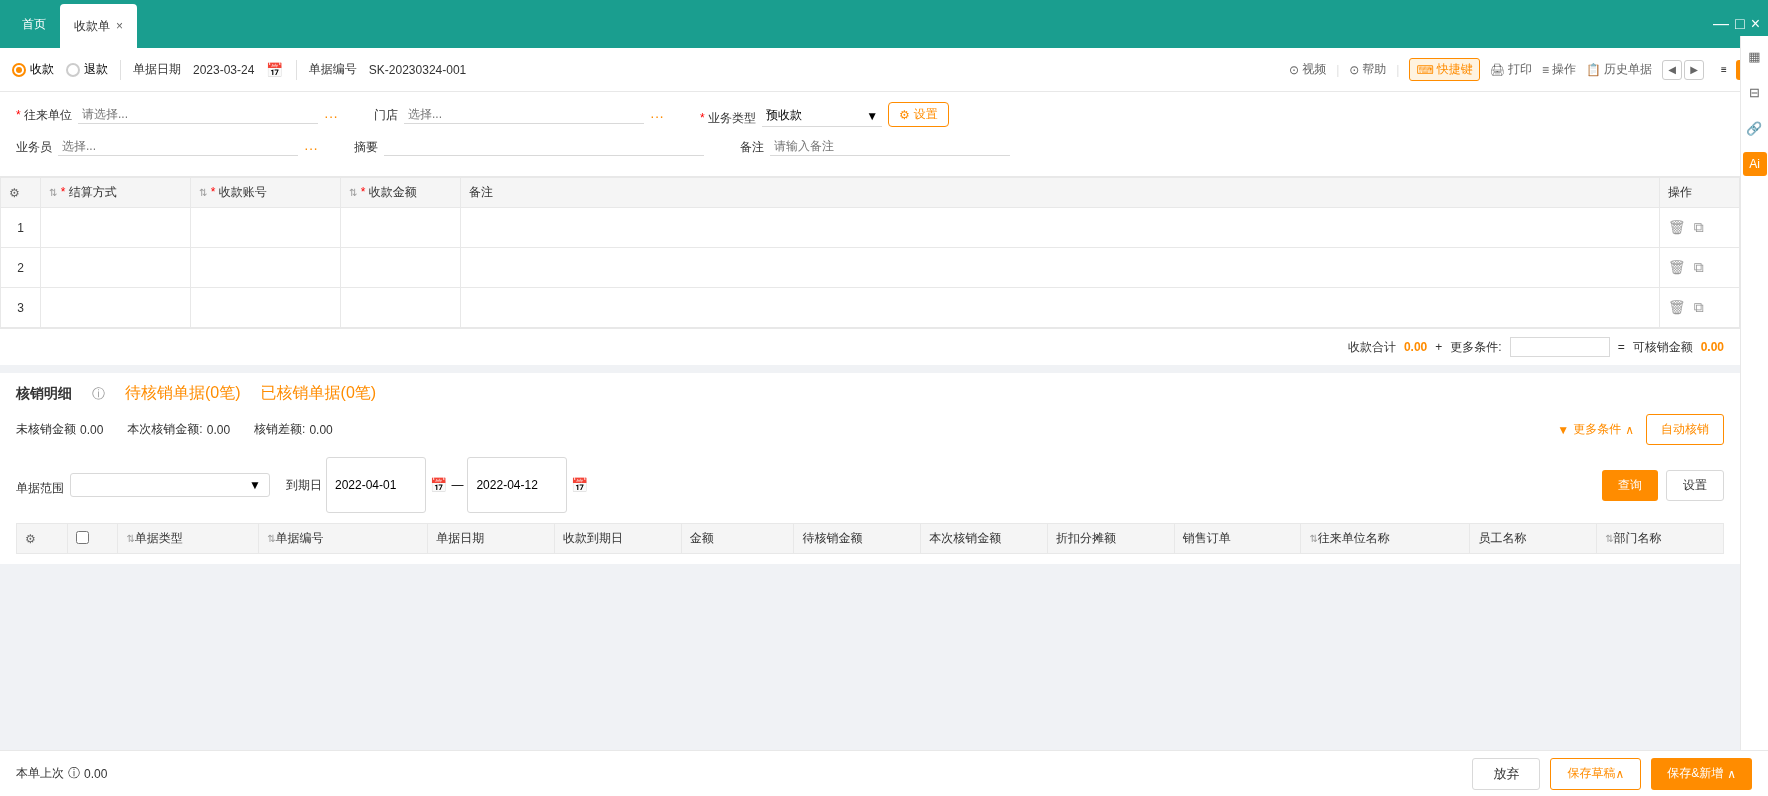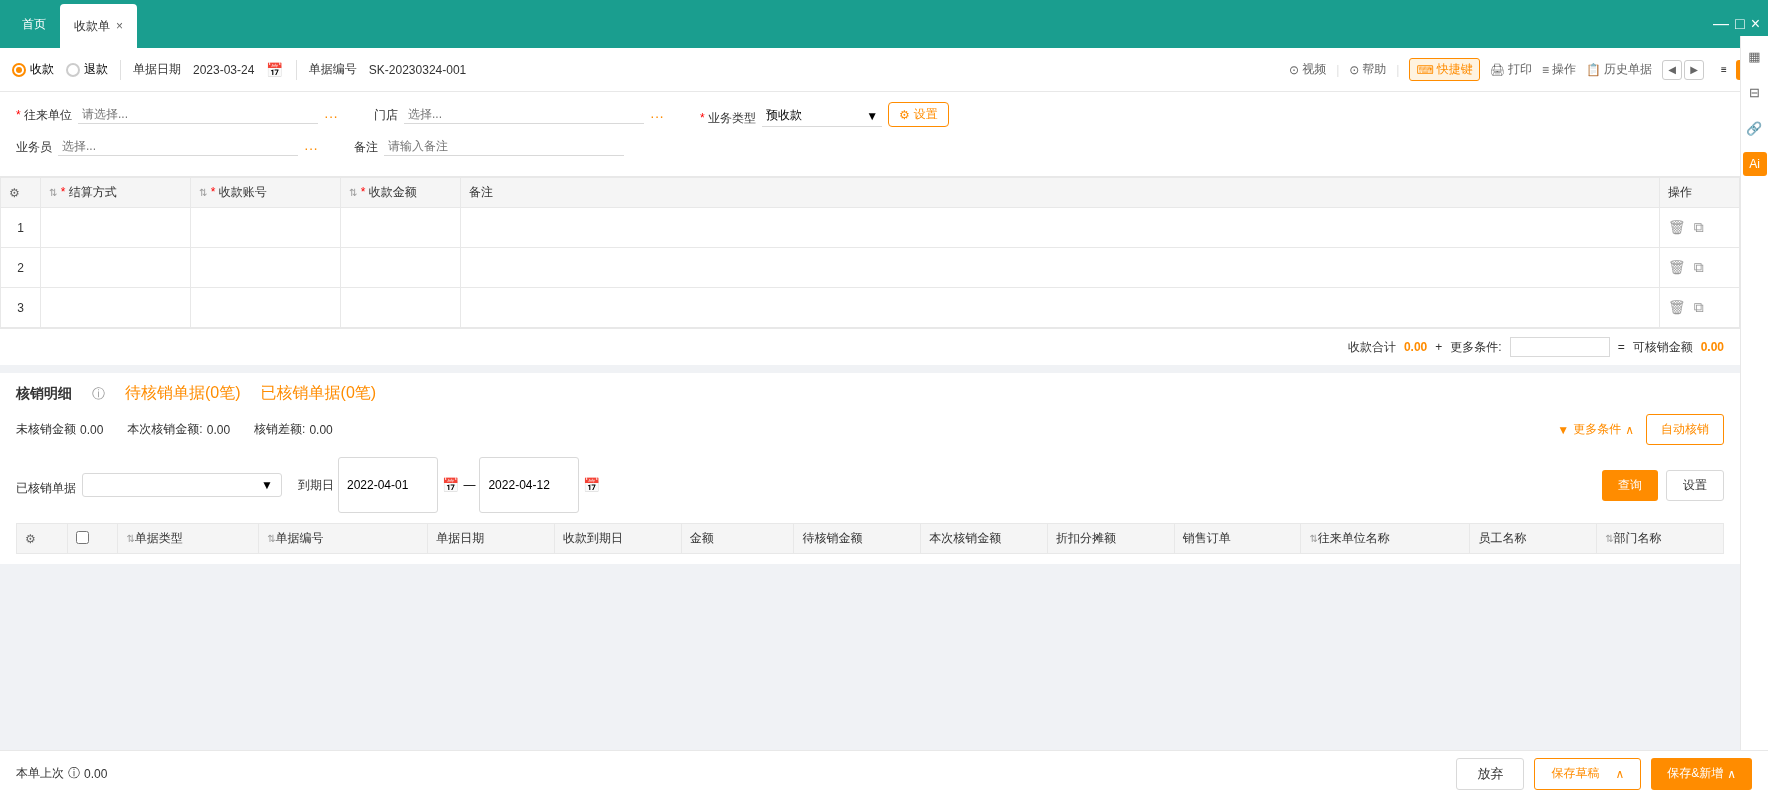--- a/index.html
+++ b/index.html
@@ -452,21 +452,21 @@
     .btn-save-draft {
       background: #fff;
       color: #ff8c00;
       border: 1px solid #ff8c00;
       border-radius: 3px;
       padding: 6px 16px;
       cursor: pointer;
       font-size: 13px;
       display: flex;
       align-items: center;
-      gap: 16px;
+      gap: 0;
     }
     .btn-save-new {
       background: #ff8c00;
       color: #fff;
       border: none;
       border-radius: 3px;
       padding: 6px 16px;
       cursor: pointer;
       font-size: 13px;
       display: flex;
@@ -617,20 +617,24 @@
         </div>
       </div>
     </div>
     <div class="form-row">
       <div class="form-field">
         <span class="form-field-label">业务员</span>
         <input class="form-input" type="text" style="width: 240px;" placeholder="选择...">
         <span class="ellipsis-btn">···</span>
       </div>
       <div class="form-field" style="margin-left:20px">
+        <span class="form-field-label">摘要</span>
+        <input class="form-input" type="text" style="width: 320px;">
+      </div>
+      <div class="form-field" style="margin-left:20px">
         <span class="form-field-label">备注</span>
         <input class="form-input" type="text" style="width: 240px;" placeholder="请输入备注">
       </div>
     </div>
   </div>
 
   <div class="data-table-container">
     <table class="data-table">
       <thead>
         <tr>
@@ -739,21 +743,21 @@
           <span>▼</span>
           <span>更多条件</span>
           <span>∧</span>
         </span>
         <button class="btn-auto">自动核销</button>
       </div>
     </div>
     <div class="filter-row">
       <div class="filter-fields">
         <div class="form-field">
-          <span class="form-field-label">已核销单据</span>
+          <span class="form-field-label">单据范围</span>
           <div class="select-field">
             <span></span>
             <span>▼</span>
           </div>
         </div>
         <div class="date-field">
           <span class="form-field-label">到期日</span>
           <input class="date-input" type="text" value="2022-04-01" style="">
           <span class="calendar-icon">📅</span>
           <span>—</span>

